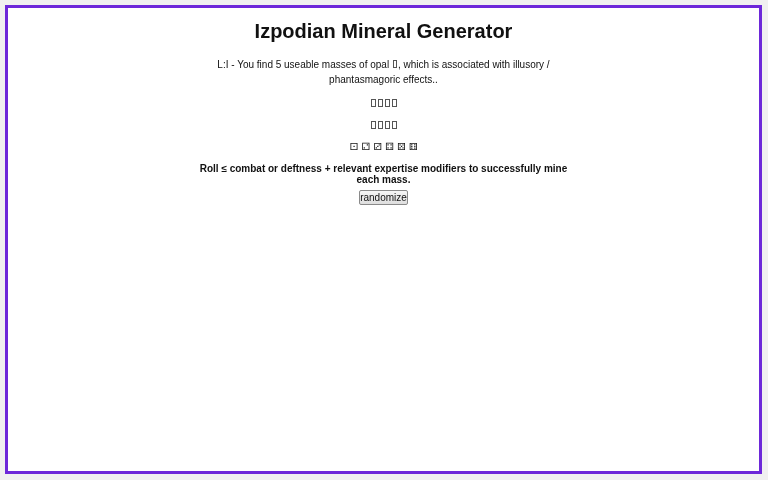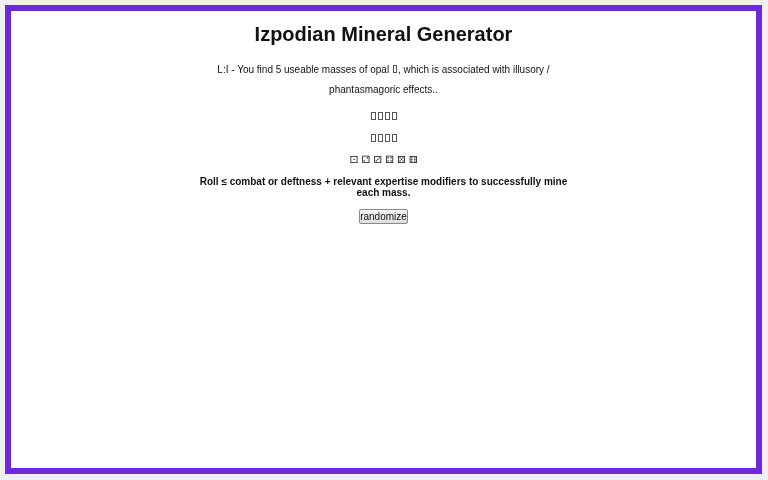--- a/index.html
+++ b/index.html
@@ -9,39 +9,39 @@
       font-family: "Liberation Sans", sans-serif;
       color: #111;
       position: relative;
       overflow: hidden;
     }
     .panel {
       position: absolute;
       left: 5px; top: 5px;
       width: 757px; height: 469px;
       background: #ffffff;
-      border: 6px solid #6d28d9;
+      border: 3px solid #6d28d9;
       box-sizing: border-box;
     }
     .content {
       width: 390px;
       margin: 0 auto;
       text-align: center;
     }
     h1 {
       font-size: 20px;
       font-weight: bold;
       margin: 11px 0 14px 0;
       line-height: 24px;
       width: 500px;
       margin-left: -55px;
     }
     .line {
       font-size: 10px;
-      line-height: 20px;
+      line-height: 15px;
       margin: 0;
     }
     .glyphs {
       font-size: 9px;
       line-height: 11px;
       margin: 10px 0 11px 0;
       letter-spacing: 1px;
       color: #333;
     }
     .tofu {
@@ -54,21 +54,21 @@
     .dice {
       font-family: "DejaVu Sans", sans-serif;
       font-size: 10px;
       line-height: 11px;
       margin: 10px 0 11px 0;
     }
     .rule-bold {
       font-size: 10px;
       font-weight: bold;
       line-height: 11px;
-      margin: 8px;
+      margin: 2px;
     }
     .rule-normal {
       font-size: 10px;
       line-height: 11px;
       margin: 0 0 10px 0;
     }
     button {
       font-family: "Liberation Sans", sans-serif;
       font-size: 10px;
       padding: 1px 0;

